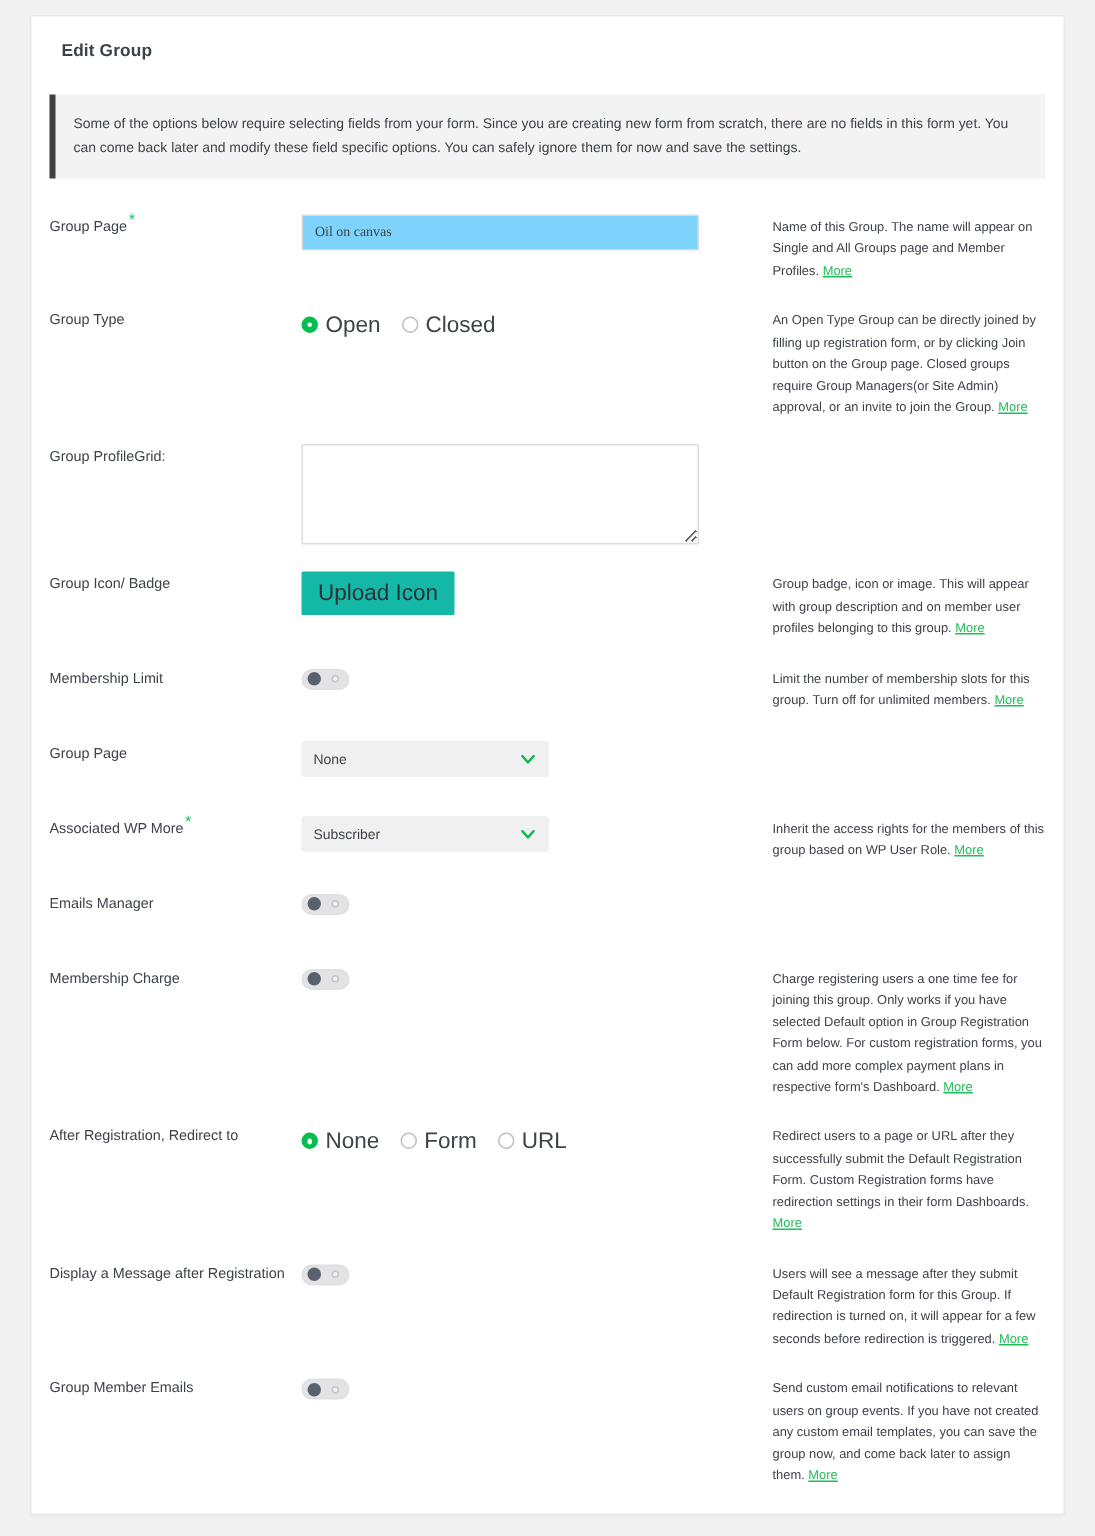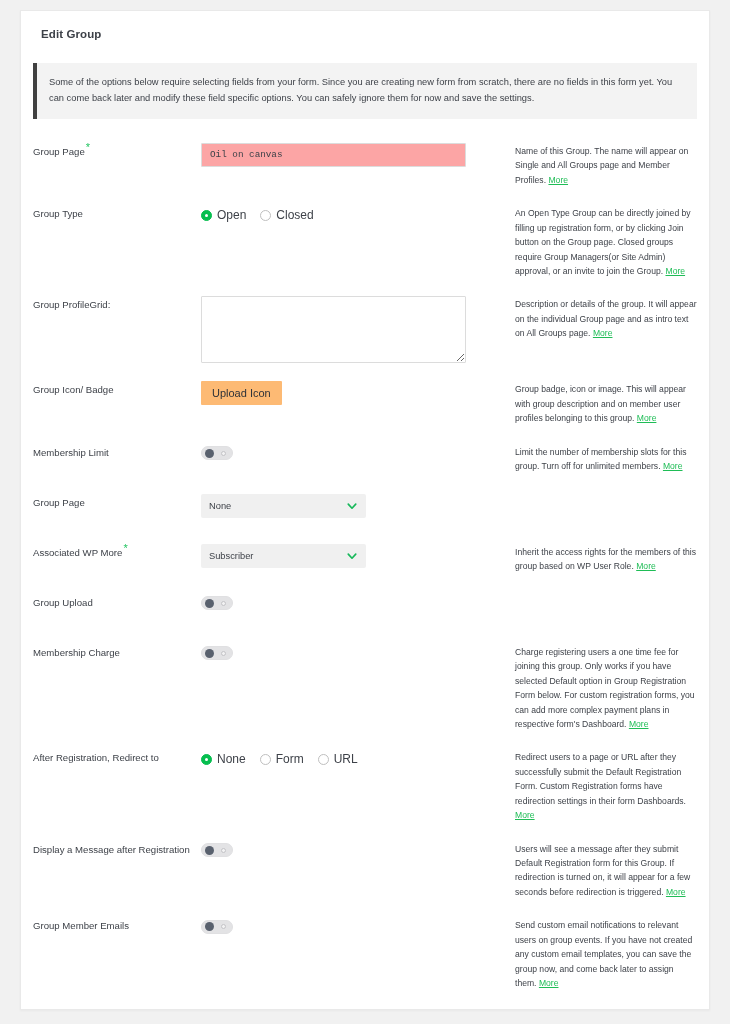--- a/index.html
+++ b/index.html
@@ -89,22 +89,22 @@
     text-decoration: underline;
     font-size: 8.6px;
     cursor: pointer;
   }
 
   
   .text-input {
     width: 265px;
     height: 24px;
     border: 1px solid #dcdcdc;
-    background: #fca5a5;
-    font-family: Liberation Mono, monospace;
+    background: #7dd3fc;
+    font-family: Liberation Serif, serif;
     font-size: 9.3px;
     color: #3e4249;
     padding: 0 8px;
     outline: none;
     border-radius: 1px;
   }
 
   
   .text-area {
     width: 265px;
@@ -130,21 +130,21 @@
     display: inline-block; position: relative;
   }
   .radio-dot.on {
     border-color: #06be4f; background: #06be4f;
   }
   .radio-dot.on::after {
     content: ""; position: absolute;
     left: 3px; top: 3px; width: 3.2px; height: 3.2px;
     border-radius: 50%; background: #ffffff;
   }
-  .radio-label { font-size: 12px; color: #3e4249; }
+  .radio-label { font-size: 15px; color: #3e4249; }
 
   
   .toggle {
     width: 32px; height: 14px; border-radius: 8px;
     background: #e3e3e5; display: inline-flex; align-items: center;
     padding: 0 2px; position: relative; cursor: pointer;
     margin-top: 2px;
     border: 1px solid #e0e0e2;
   }
   .toggle .knob {
@@ -152,25 +152,25 @@
     background: #59616e; margin-left: 1px;
   }
   .toggle .offdot {
     width: 5px; height: 5px; border-radius: 50%;
     border: 1px solid #c4c4c7; background: #f2f2f3;
     position: absolute; right: 6px;
   }
 
   
   .btn-upload {
-    background: #fdba74;
+    background: #14b8a6;
     color: #2e3238;
     border: none;
     font-family: "Liberation Sans", sans-serif;
-    font-size: 11px;
+    font-size: 15px;
     font-weight: normal;
     padding: 6px 11px;
     cursor: pointer;
     border-radius: 1px;
   }
 
   
   .select-wrap {
     width: 165px; height: 24px;
     background: #f0f0f0;
@@ -220,21 +220,20 @@
               </div>
             </div>
           </div>
           <div class="col-help"><span>An Open Type Group can be directly joined by filling up registration form, or by clicking Join button on the Group page. Closed groups require Group Managers(or Site Admin) approval, or an invite to join the Group.</span> <a class="more-link">More</a></div>
         </div>
         <div class="row">
           <div class="col-label"><span>Group ProfileGrid:</span></div>
           <div class="col-field">
             <textarea class="text-area" placeholder="" style=""></textarea>
           </div>
-          <div class="col-help"><span>Description or details of the group. It will appear on the individual Group page and as intro text on All Groups page.</span> <a class="more-link">More</a></div>
         </div>
         <div class="row">
           <div class="col-label"><span>Group Icon/ Badge</span></div>
           <div class="col-field"><button class="btn-upload">Upload Icon</button></div>
           <div class="col-help"><span>Group badge, icon or image. This will appear with group description and on member user profiles belonging to this group.</span> <a class="more-link">More</a></div>
         </div>
         <div class="row">
           <div class="col-label"><span>Membership Limit</span></div>
           <div class="col-field"><div class="toggle">
               <span class="knob"></span>
@@ -259,21 +258,21 @@
             <div class="select-wrap">
               <span class="select-value">Subscriber</span>
               <svg class="chev" viewBox="0 0 16 16">
                 <path d="M3 5.5 L8 11 L13 5.5" fill="none" stroke="#17b85a" stroke-width="2.2" stroke-linecap="round" stroke-linejoin="round"></path>
               </svg>
             </div>
           </div>
           <div class="col-help"><span>Inherit the access rights for the members of this group based on WP User Role.</span> <a class="more-link">More</a></div>
         </div>
         <div class="row">
-          <div class="col-label"><span>Group Upload</span></div>
+          <div class="col-label"><span>Emails Manager</span></div>
           <div class="col-field"><div class="toggle">
               <span class="knob"></span>
               <span class="offdot"></span>
             </div></div>
         </div>
         <div class="row">
           <div class="col-label"><span>Membership Charge</span></div>
           <div class="col-field"><div class="toggle">
               <span class="knob"></span>
               <span class="offdot"></span>

